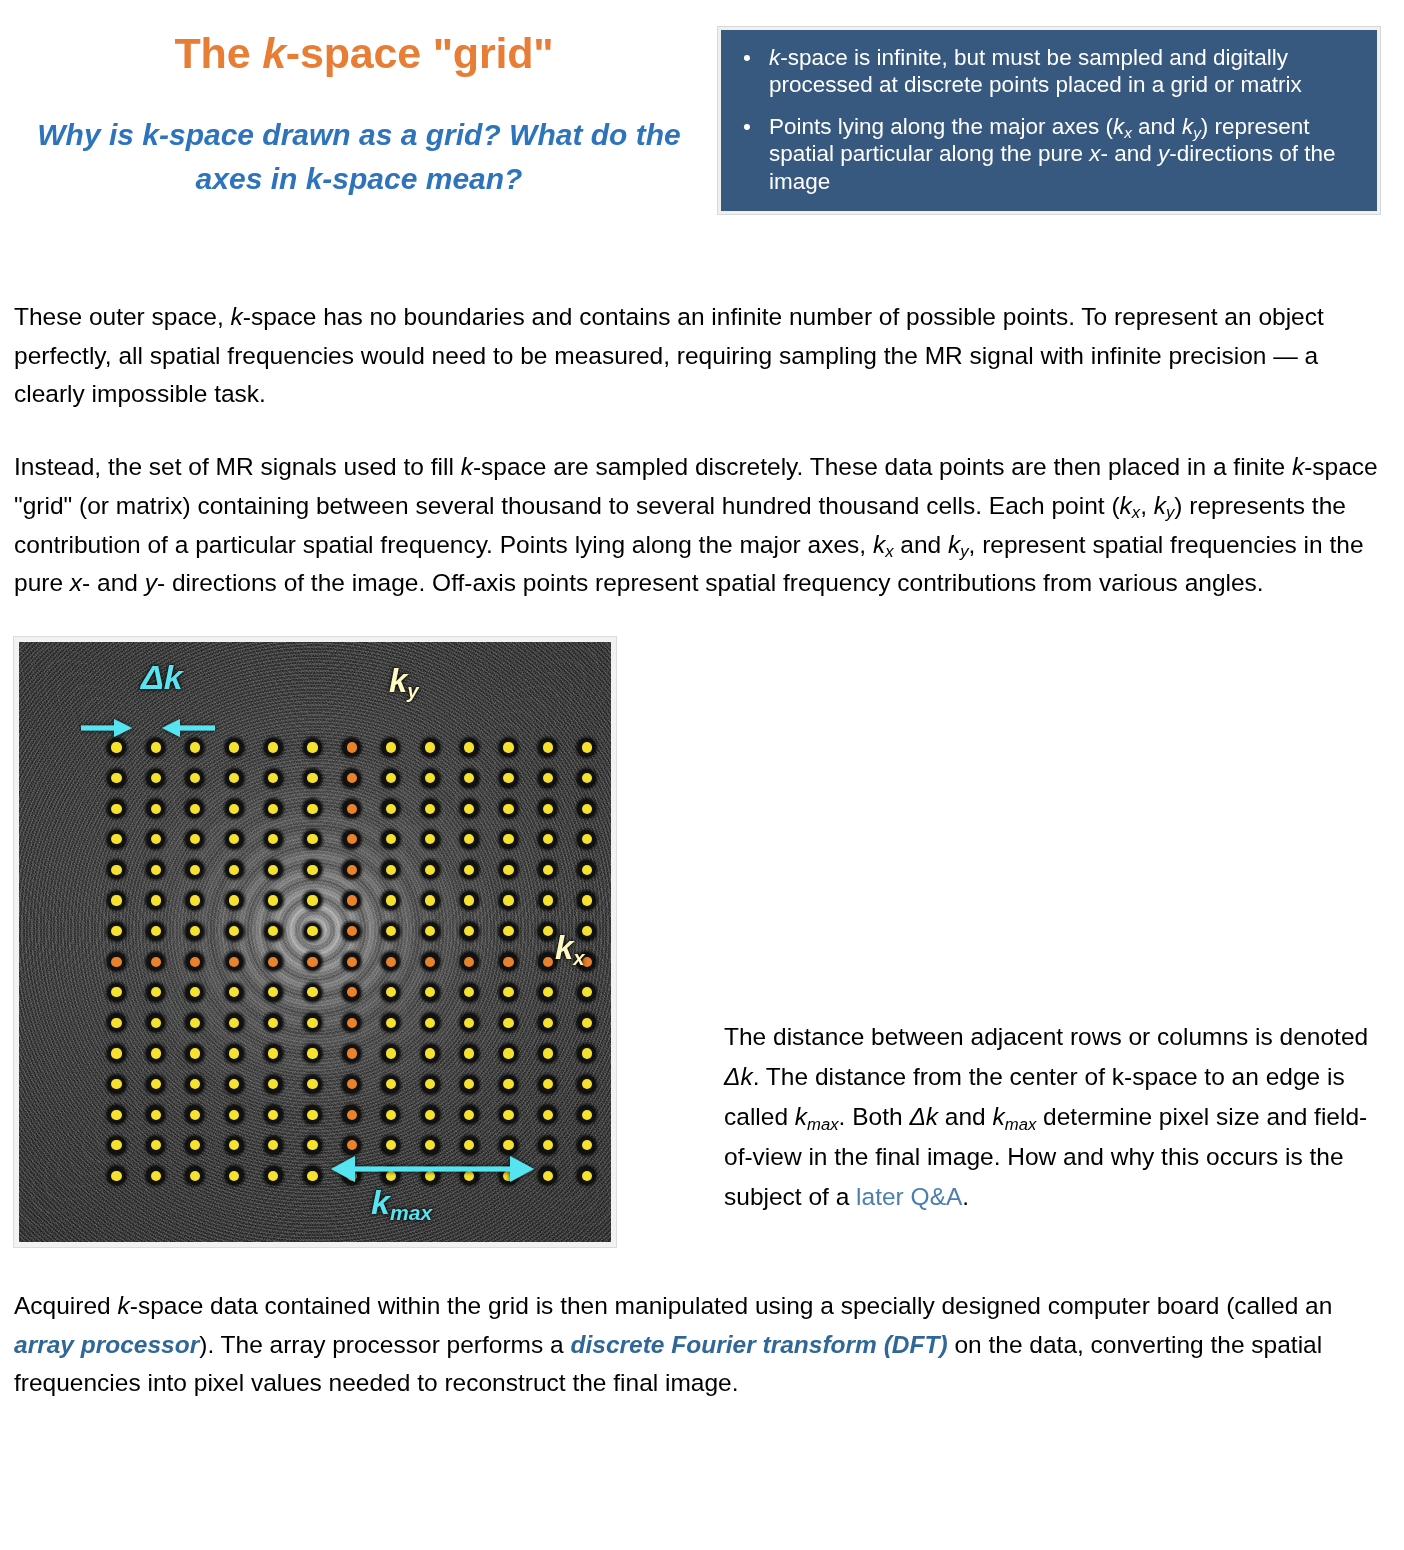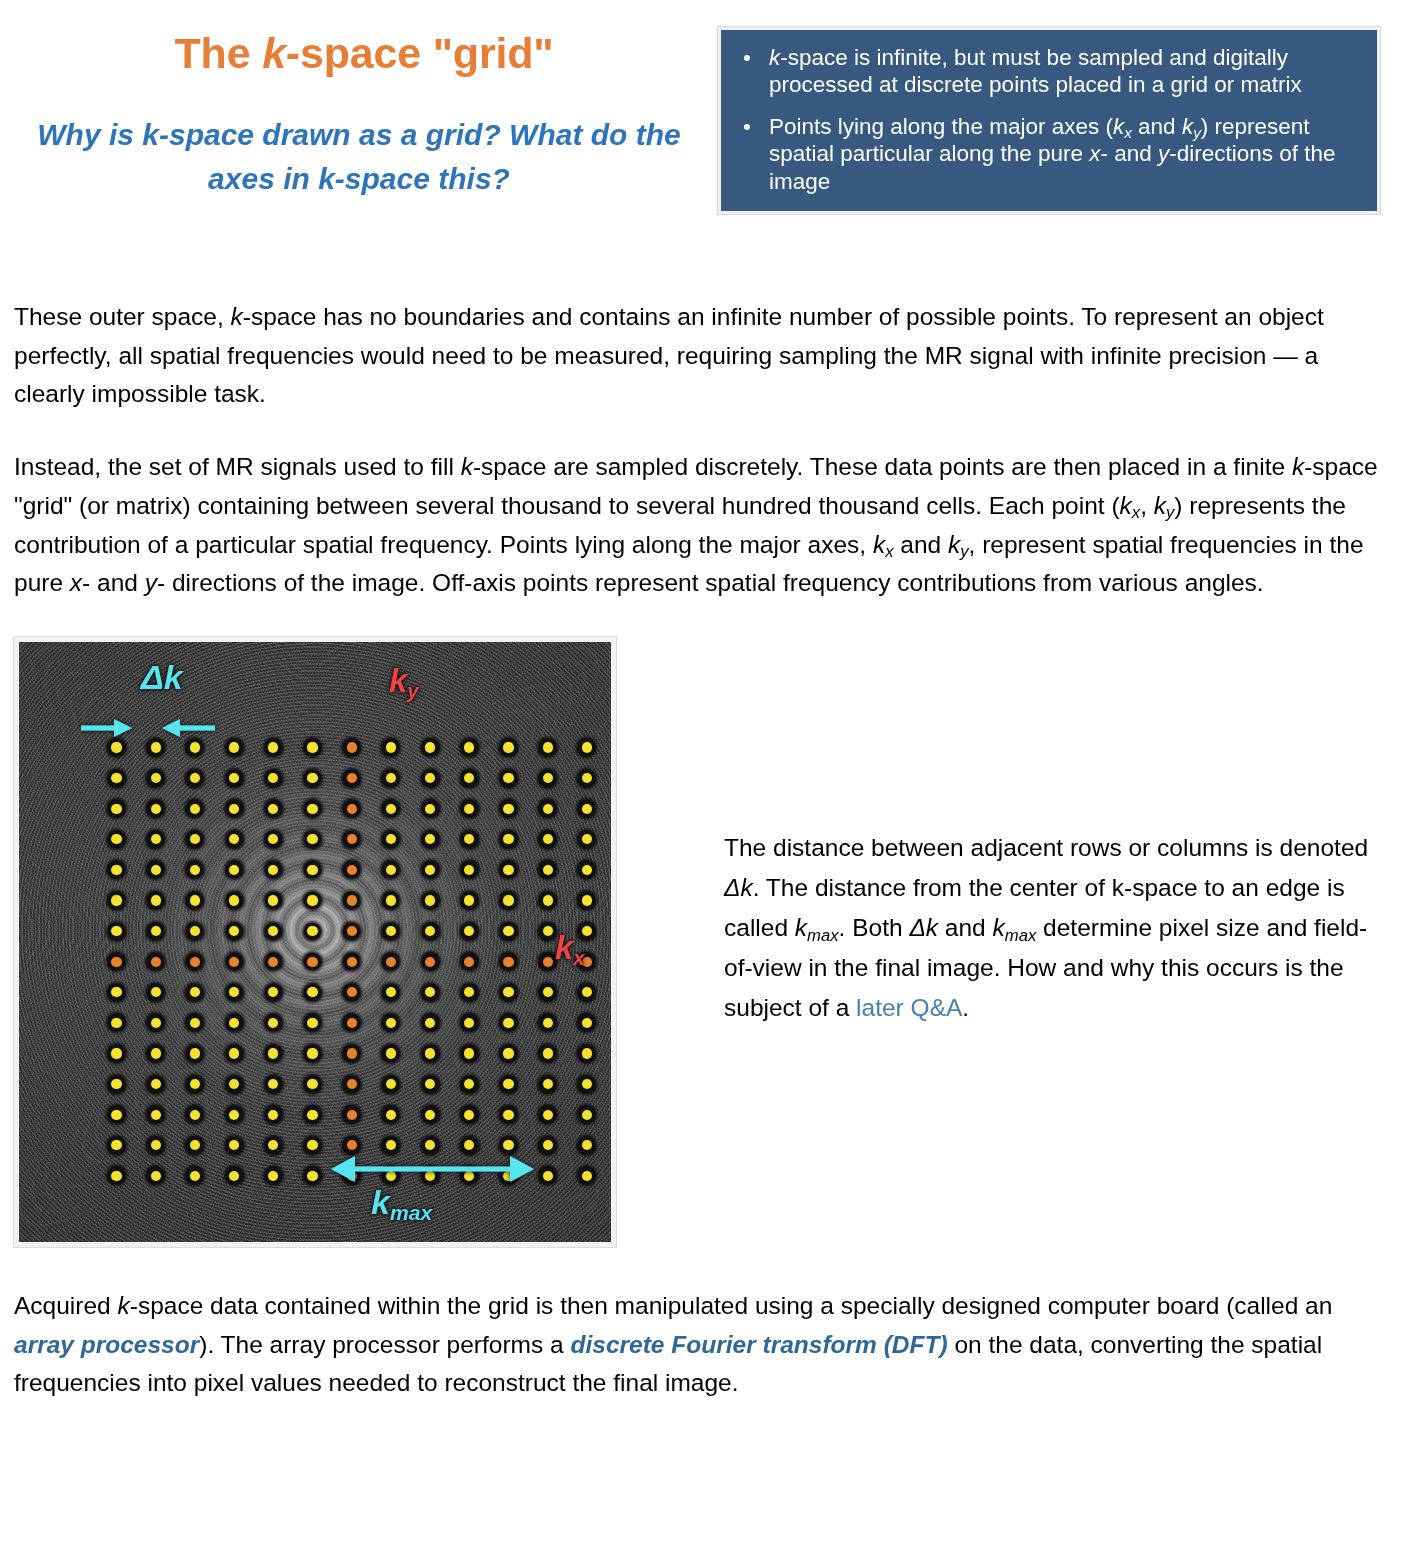--- a/index.html
+++ b/index.html
@@ -91,21 +91,21 @@
     line-height: 1.58;
     margin: 0 0 34px 0;
     color: #000;
   }
   #para-1 { margin-top: 36px; width: 1380px; }
   #para-2 { width: 1380px; }
 
   
   #mid-section {
     display: flex;
-    align-items: center;
+    align-items: flex-end;
     margin-top: 14px;
     padding: 0 14px;
   }
   #figure-box {
     width: 602px;
     height: 610px;
     flex: 0 0 602px;
     border: 5px solid #f2f2f2;
     outline: 1px solid #dcdcdc;
     position: relative;
@@ -146,21 +146,21 @@
   }
   .kdot.axis::after { background: #e8822b; }
   .fig-label {
     position: absolute;
     font-family: "Liberation Sans", sans-serif;
     font-weight: bold;
     font-style: italic;
     text-shadow: 0 0 5px rgba(0,0,0,0.85), 0 0 3px rgba(0,0,0,0.9);
     white-space: nowrap;
   }
-  .fig-label.orange { color: #ef4444; }
+  .fig-label.orange { color: #fef9c3; }
   .fig-label.cyan { color: #57e4f0; }
   .fig-label sub { font-size: 0.62em; top: 0.3em; }
   #fig-svg { position: absolute; inset: 0; }
 
   #side-text {
     flex: 1 1 auto;
     padding-left: 108px;
     padding-top: 2px;
   }
   p.side-para {
@@ -188,21 +188,21 @@
 </style>
 </head>
 <body>
 
 <div id="header">
 
   <div id="header-left">
     <div id="page-title">
       <span>The </span><span class="ital">k</span><span>-space "grid"</span>
     </div>
-    <div id="page-subtitle">Why is k-space drawn as a grid? What do the axes in k-space this?</div>
+    <div id="page-subtitle">Why is k-space drawn as a grid? What do the axes in k-space mean?</div>
   </div>
 
   <div id="info-box">
     <ul>
       <li>
         <span class="bullet-dot">•</span><span class="it">k</span><span>-space is infinite, but must be sampled and digitally processed at discrete points placed in a grid or matrix</span>
       </li>
       <li>
         <span class="bullet-dot">•</span><span>Points lying along the major axes (</span><span class="it">k</span><sub class="it">x</sub><span> and </span><span class="it">k</span><sub class="it">y</sub><span>) represent spatial particular along the pure </span><span class="it">x</span><span>- and </span><span class="it">y</span><span>-directions of the image</span>
       </li>

